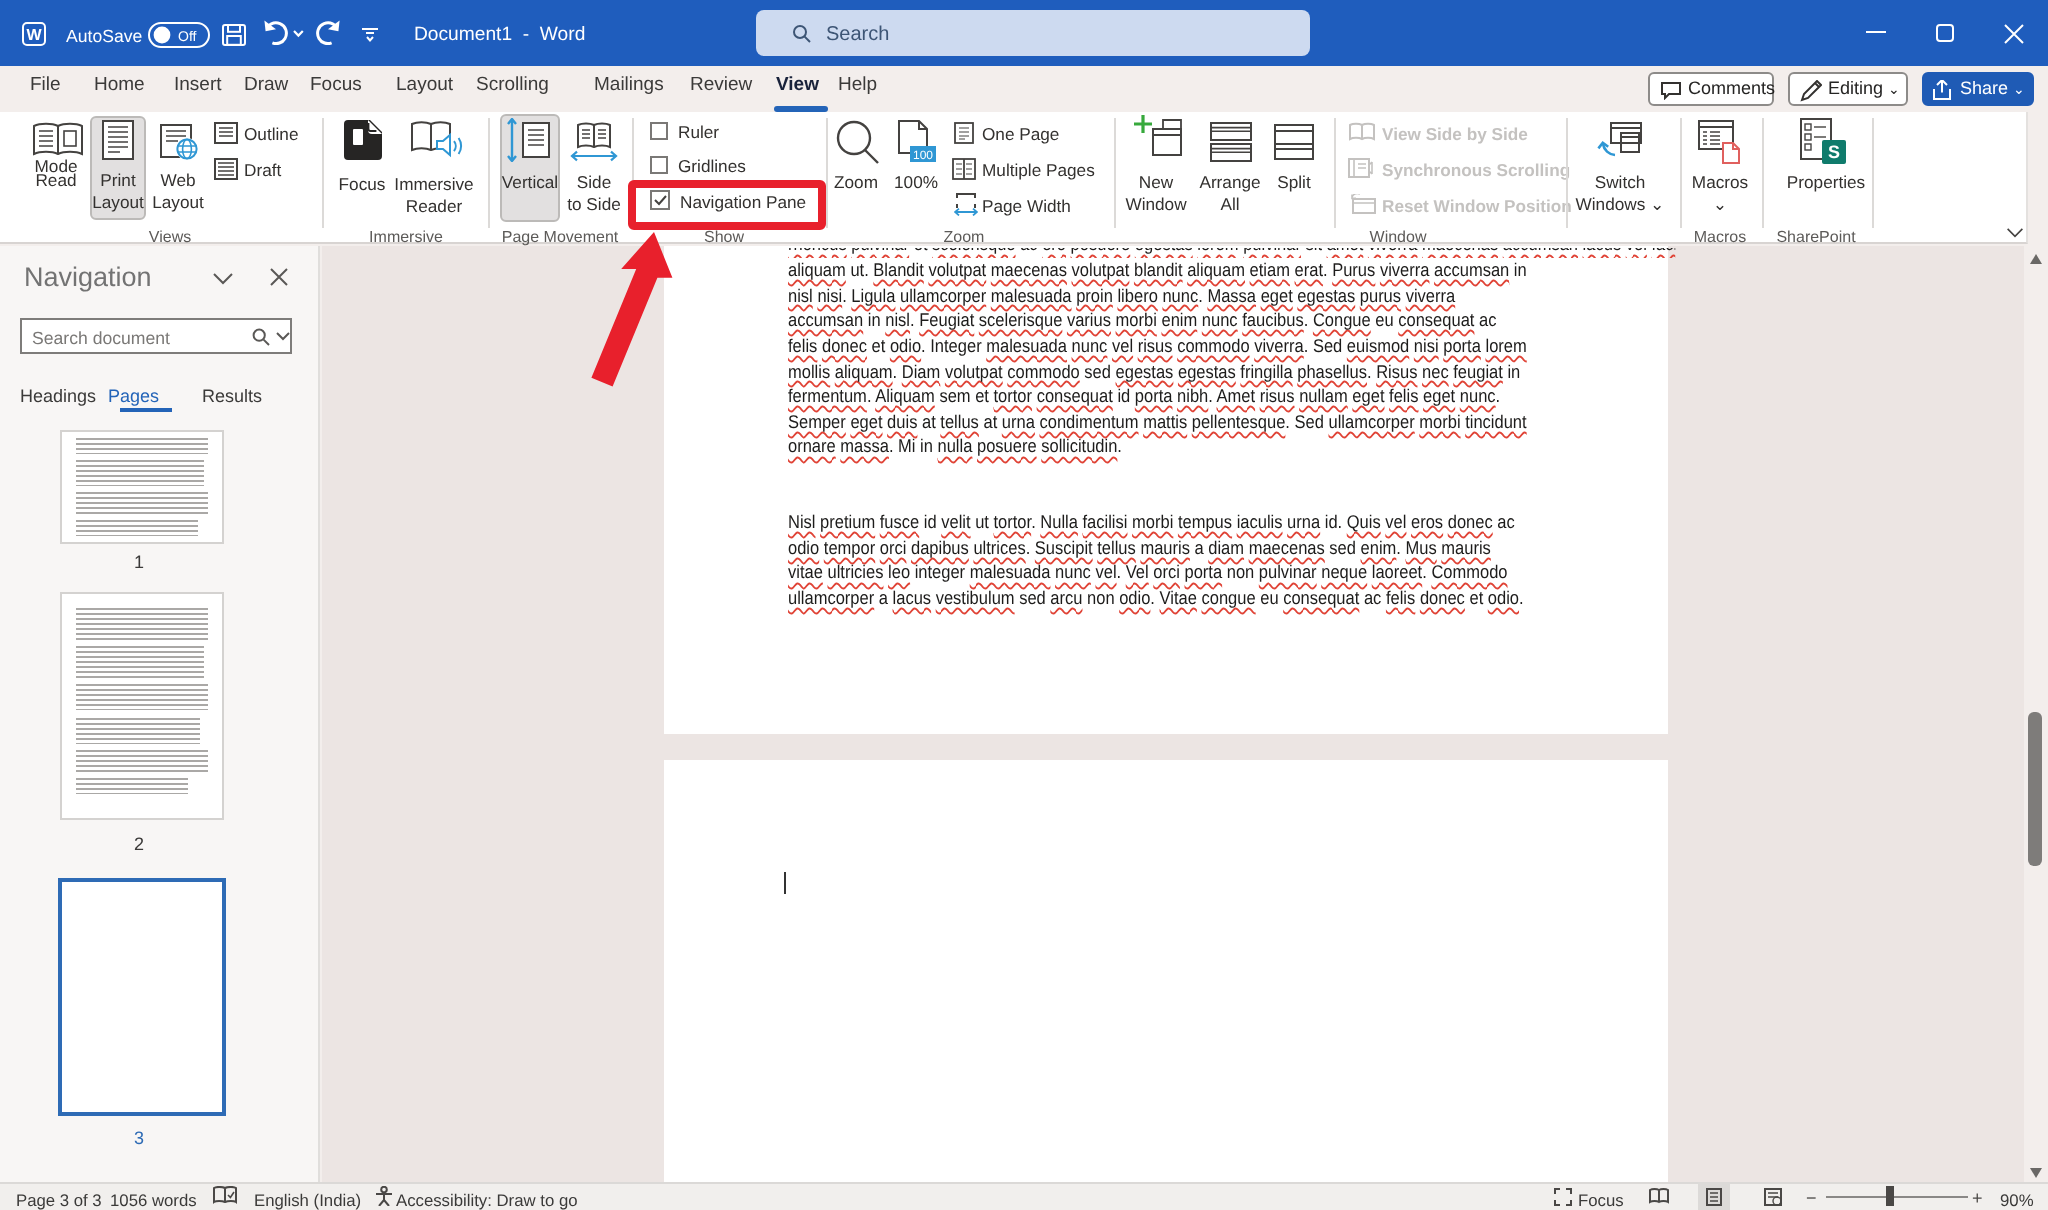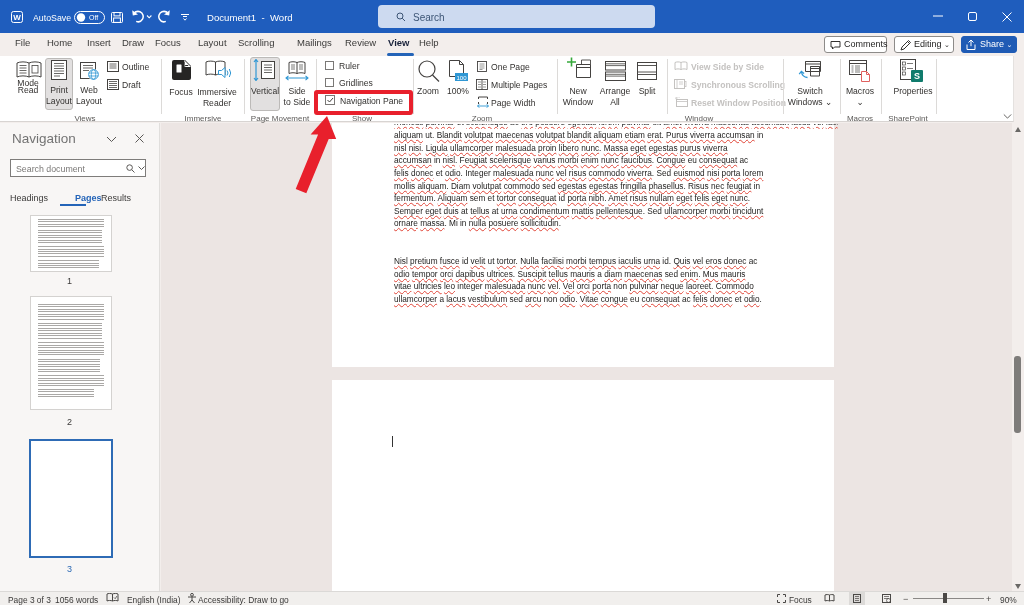--- a/index.html
+++ b/index.html
@@ -347,21 +347,21 @@
     <span style="position:absolute;left:5px;top:4px">Search document</span>
   </div>
 <svg class="abs" style="left:126px;top:164px" width="9" height="9" viewBox="0 0 9 9">
     <circle cx="3.6" cy="3.6" r="2.8" fill="none" stroke="#5a5856"></circle>
     <path d="M5.8 5.8 L8.5 8.5" stroke="#5a5856"></path>
   </svg>
 <svg class="abs" style="left:138px;top:166px" width="7" height="5" viewBox="0 0 7 5">
     <path d="M0.5 0.5 l3 3 l3 -3" fill="none" stroke="#5a5856"></path>
   </svg>
 <span class="navtab" style="left:10px">Headings</span>
-<span class="navtab" style="left:75px;color:#2464b8;font-weight:bold">Pages</span>
+<span class="navtab" style="left:54px;color:#2464b8;font-weight:normal">Pages</span>
 <span class="navtab" style="left:101px">Results</span>
 <div class="abs" style="left:60px;top:204px;width:26px;height:2px;background:#2464b8"></div>
 
 <div class="thumb" style="top:215px;height:57px">
   <div class="tlines" style="left:7px;top:3px;width:66px;height:8px"></div>
   <div class="tlines" style="left:7px;top:14px;width:64px;height:13px"></div>
   <div class="tlines" style="left:7px;top:30px;width:66px;height:10.5px"></div>
   <div class="tlines" style="left:7px;top:44px;width:61px;height:8px"></div>
 </div>
 <div class="pnum" style="left:67px;top:276px">1</div>

